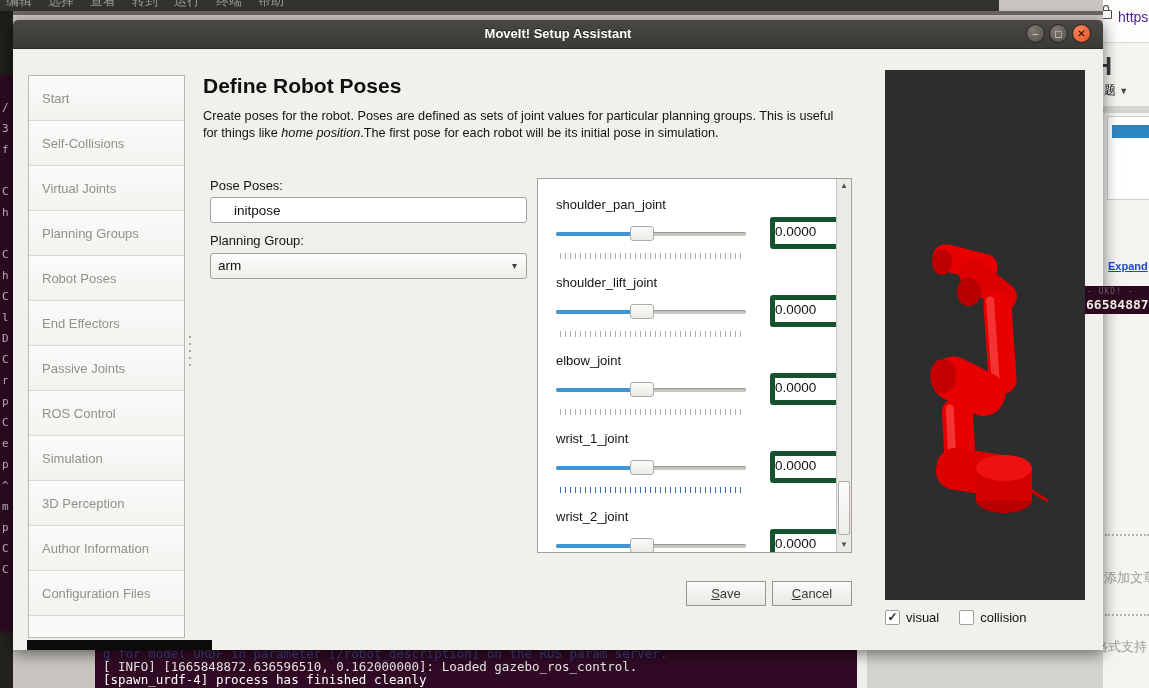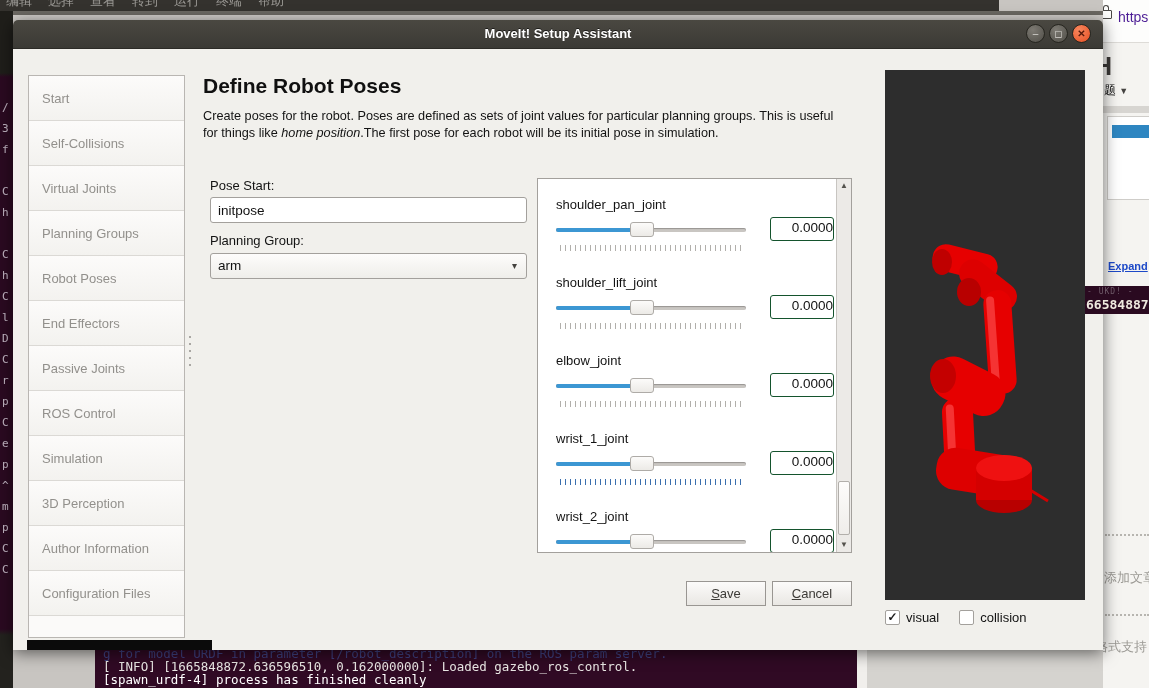--- a/index.html
+++ b/index.html
@@ -78,41 +78,41 @@
     background:repeating-linear-gradient(#a9a7a3 0 2px,transparent 2px 7px);width:2px}
 
   
   .page-title{position:absolute;left:190px;top:54px;font-size:21px;font-weight:bold;color:#101010}
   .page-desc{position:absolute;left:190px;top:88px;width:648px;font-size:12.7px;line-height:17px;color:#131313}
   .field-label{position:absolute;font-size:13px;color:#131313}
   .lbl-pose{left:197px;top:158px}
   .lbl-group{left:197px;top:213px}
   .text-input{position:absolute;left:197px;top:177px;width:317px;height:26px;box-sizing:border-box;
     border:1px solid #a3a09c;border-radius:3px;background:#fff;font-family:"Liberation Sans",sans-serif;
-    font-size:13.5px;color:#111;padding:0 7px;outline:none}
+    font-size:13.5px;color:#111;padding:0 23px;outline:none}
   .combo{position:absolute;left:197px;top:233px;width:317px;height:26px;box-sizing:border-box;
     border:1px solid #a3a09c;border-radius:3px;background:linear-gradient(#fdfcfb,#efeeea);
     font-size:13.5px;color:#111;line-height:24px;padding-left:7px}
   .combo-arrow{position:absolute;right:9px;top:0;font-size:10px;color:#44423e;line-height:24px}
 
   
   .joint-panel{position:absolute;left:524px;top:158px;width:315px;height:375px;background:#fff;
     border:1px solid #a3a09c;box-sizing:border-box;overflow:hidden}
   .joint-rows{padding-top:8px}
   .jrow{height:68px}
   .jname{margin:10px 0 5px 18px;font-size:13px;color:#131313}
   .jslider-line{display:flex;align-items:center;margin-left:18px}
   .slider{position:relative;width:190px;height:15px}
   .slider-track{position:absolute;left:0;top:6px;width:100%;height:4px;background:#c9c6c2;border-radius:2px;
     box-shadow:inset 0 1px 1px rgba(0,0,0,.25)}
   .slider-fill{position:absolute;left:0;top:6px;width:45%;height:4px;background:#3c97d3;border-radius:2px}
   .slider-handle{position:absolute;left:45%;top:0;width:24px;height:15px;margin-left:-12px;
     background:linear-gradient(#fcfbfa,#eceae6);border:1px solid #aeaba7;border-radius:3px;box-sizing:border-box}
-  .jvalue{width:62px;height:22px;margin-left:24px;border:1px solid #14532d;border-radius:3px;background:#fff;
-    font-size:13.5px;color:#111;text-align:right;line-height:20px}
+  .jvalue{width:62px;height:22px;margin-left:24px;border:5px solid #14532d;border-radius:3px;background:#fff;
+    font-size:13.5px;color:#111;text-align:left;line-height:20px}
   .jticks{margin:4px 0 0 22px;width:184px;height:6px;
     background:repeating-linear-gradient(90deg,#b1afab 0 1px,transparent 1px 5px)}
   .jticks.blue{background:repeating-linear-gradient(90deg,#3a6fae 0 1px,transparent 1px 5px)}
   .jscrollbar{position:absolute;right:0;top:0;width:15px;height:100%;background:#eceae7;border-left:1px solid #c8c5c1;box-sizing:border-box}
   .jscroll-up,.jscroll-down{position:absolute;left:0;width:100%;height:14px;text-align:center;font-size:8px;color:#54524d;line-height:14px}
   .jscroll-up{top:0}.jscroll-down{bottom:0}
   .jscroll-thumb{position:absolute;left:1px;right:1px;top:302px;height:52px;background:linear-gradient(#fdfcfb,#efedea);
     border:1px solid #b2afab;border-radius:2px}
 
   
@@ -241,21 +241,21 @@
 
       <div class="side-item">Author Information</div>
 
       <div class="side-item">Configuration Files</div>
     </div>
   <div class="splitter-dots"></div>
 
   <div class="page-title">Define Robot Poses</div>
   <div class="page-desc"><span>Create poses for the robot. Poses are defined as sets of joint values for particular planning groups. This is useful for things like </span><i>home position</i><span>.The first pose for each robot will be its initial pose in simulation.</span></div>
 
-  <div class="field-label lbl-pose">Pose Start:</div>
+  <div class="field-label lbl-pose">Pose Poses:</div>
   <input class="text-input" type="text" value="initpose" style="">
 
   <div class="field-label lbl-group">Planning Group:</div>
   <div class="combo">
     <span>arm</span>
     <span class="combo-arrow">▾</span>
   </div>
 
   <div class="joint-panel">
     <div class="joint-rows">

